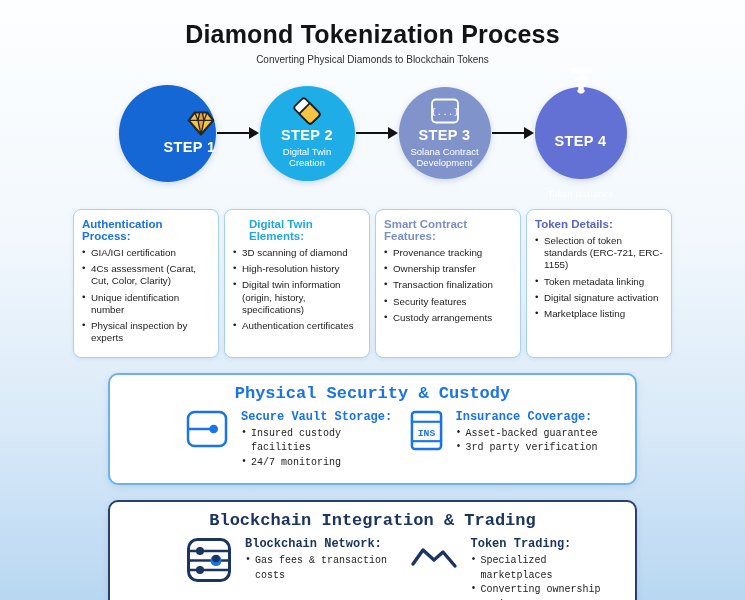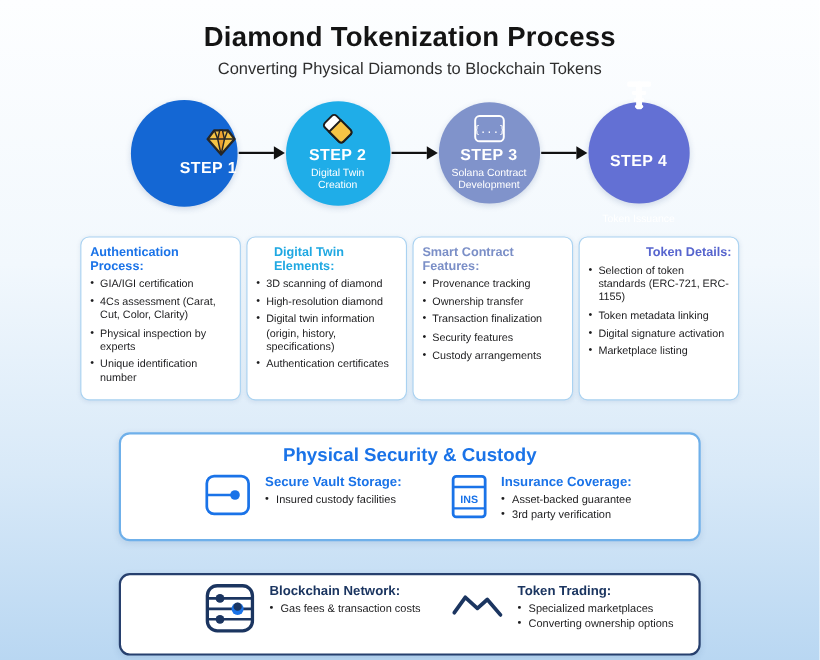--- a/index.html
+++ b/index.html
@@ -4,21 +4,21 @@
 <style>
   html,body{margin:0;padding:0;}
   body{font-family:"Liberation Sans","DejaVu Sans",sans-serif;}
   .canvas{
     position:relative;width:745px;height:600px;overflow:hidden;
     background:linear-gradient(to bottom,#fdfeff 0%,#f2f8fd 40%,#d8e9f8 72%,#b9d7f2 100%);
   }
   
   .header{text-align:center;padding-top:20px;}
   .title{font-size:25px;font-weight:800;color:#141414;letter-spacing:.2px;}
-  .subtitle{font-size:15px;color:#2e2e2e;margin-top:5px;}
+  .subtitle{font-size:10px;color:#2e2e2e;margin-top:5px;}
   
   .steps-row{display:flex;align-items:center;justify-content:center;margin-top:18px;height:100px;}
   .step-circle{
     border-radius:50%;color:#fff;display:flex;flex-direction:column;
     align-items:center;justify-content:center;text-align:center;flex:0 0 auto;
     box-shadow:0 2px 6px rgba(30,60,120,.18);
   }
   .step-circle .icon{height:28px;display:flex;align-items:center;justify-content:center;margin-bottom:2px;}
   .step-label{font-size:14.5px;font-weight:800;letter-spacing:.4px;line-height:1.2;}
   .step-name{font-size:9.5px;line-height:1.2;padding:0 10px;margin-top:1px;}
@@ -35,23 +35,23 @@
     width:130px;background:#fff;border:1.5px solid #a9d2f1;border-radius:8px;
     padding:8px 6px 8px 8px;box-shadow:0 1px 4px rgba(40,80,140,.10);
   }
   .detail-box h3{margin:0 0 5px 0;font-size:11.5px;font-weight:800;}
   .detail-box ul{margin:0;padding:0;list-style:none;}
   .detail-box li{font-size:9.8px;color:#1c1c1e;line-height:1.25;margin:0 0 4px 0;padding-left:9px;position:relative;}
   .detail-box li::before{content:"•";position:absolute;left:0;top:-1px;color:#1c1c1e;}
   .h-box1{color:#1a73e8;}
   .h-box2{color:#1fa8e2;padding-left:16px;}
   .h-box3{color:#7b8fc7;}
-  .h-box4{color:#5765ce;text-align:right;}
-  
-  .section-card{width:525px;margin:29px auto 0;background:#fff;border-radius:10px;box-shadow:0 2px 6px rgba(40,80,140,.12);}
+  .h-box4{color:#5765ce;text-align:left;}
+  
+  .section-card{width:525px;margin:15px auto 0;background:#fff;border-radius:10px;box-shadow:0 2px 6px rgba(40,80,140,.12);font-family:Liberation Mono, monospace;}
   .sec-blue{border:2px solid #6fb0ea;}
   .sec-navy{border:2px solid #27406e;}
   .section-title{text-align:center;font-size:17px;font-weight:800;padding-top:9px;}
   .t-blue{color:#1a73e8;}
   .t-navy{color:#1b3560;}
   .section-cols{display:flex;padding:7px 18px 13px 60px;}
   .sec-col{flex:1;display:flex;gap:13px;align-items:flex-start;}
   .sec-icon{flex:0 0 auto;padding-left:16px;}
   .sec-text h4{margin:0 0 3px 0;font-size:12px;font-weight:800;}
   .sec-text ul{margin:0;padding:0;list-style:none;}
@@ -136,30 +136,30 @@
     </div>
   </div>
 
   <div class="boxes-row">
 
     <div class="detail-box">
       <h3 class="h-box1">Authentication Process:</h3>
       <ul>
         <li>GIA/IGI certification</li>
         <li>4Cs assessment (Carat, Cut, Color, Clarity)</li>
+        <li>Unique identification number</li>
         <li>Physical inspection by experts</li>
-        <li>Unique identification number</li>
       </ul>
     </div>
 
     <div class="detail-box">
       <h3 class="h-box2">Digital Twin Elements:</h3>
       <ul>
         <li>3D scanning of diamond</li>
-        <li>High-resolution diamond</li>
+        <li>High-resolution history</li>
         <li>Digital twin information (origin, history, specifications)</li>
         <li>Authentication certificates</li>
       </ul>
     </div>
 
     <div class="detail-box">
       <h3 class="h-box3">Smart Contract Features:</h3>
       <ul>
         <li>Provenance tracking</li>
         <li>Ownership transfer</li>
@@ -189,20 +189,21 @@
           <svg width="42" height="38" viewBox="0 0 44 40">
             <rect x="2" y="2" width="40" height="36" rx="7" fill="none" stroke="#1a73e8" stroke-width="2.6"></rect>
             <line x1="2" y1="20" x2="29" y2="20" stroke="#1a73e8" stroke-width="2.6"></line>
             <circle cx="29" cy="20" r="4.6" fill="#1a73e8"></circle>
           </svg>
         </span>
         <div class="sec-text">
           <h4 class="t-blue">Secure Vault Storage:</h4>
           <ul>
             <li>Insured custody facilities</li>
+            <li>24/7 monitoring</li>
           </ul>
         </div>
       </div>
 
       <div class="sec-col">
         <span class="sec-icon">
           <svg width="33" height="41" viewBox="0 0 34 42">
             <rect x="2" y="2" width="30" height="38" rx="3" fill="none" stroke="#1a73e8" stroke-width="2.6"></rect>
             <line x1="2" y1="12" x2="32" y2="12" stroke="#1a73e8" stroke-width="2.2"></line>
             <line x1="2" y1="32" x2="32" y2="32" stroke="#1a73e8" stroke-width="2.2"></line>
@@ -214,20 +215,21 @@
           <ul>
             <li>Asset-backed guarantee</li>
             <li>3rd party verification</li>
           </ul>
         </div>
       </div>
     </div>
   </div>
 
   <div class="section-card sec-navy">
+    <div class="section-title t-navy">Blockchain Integration &amp; Trading</div>
     <div class="section-cols">
 
       <div class="sec-col">
         <span class="sec-icon">
           <svg width="46" height="46" viewBox="0 0 46 46">
             <rect x="2.5" y="2.5" width="41" height="41" rx="9" fill="none" stroke="#1b3560" stroke-width="3"></rect>
             <line x1="3" y1="14" x2="43" y2="14" stroke="#1b3560" stroke-width="2.4"></line>
             <line x1="3" y1="23.5" x2="43" y2="23.5" stroke="#1b3560" stroke-width="2.4"></line>
             <line x1="3" y1="33" x2="43" y2="33" stroke="#1b3560" stroke-width="2.4"></line>
             <circle cx="14" cy="14" r="4" fill="#1b3560"></circle>

